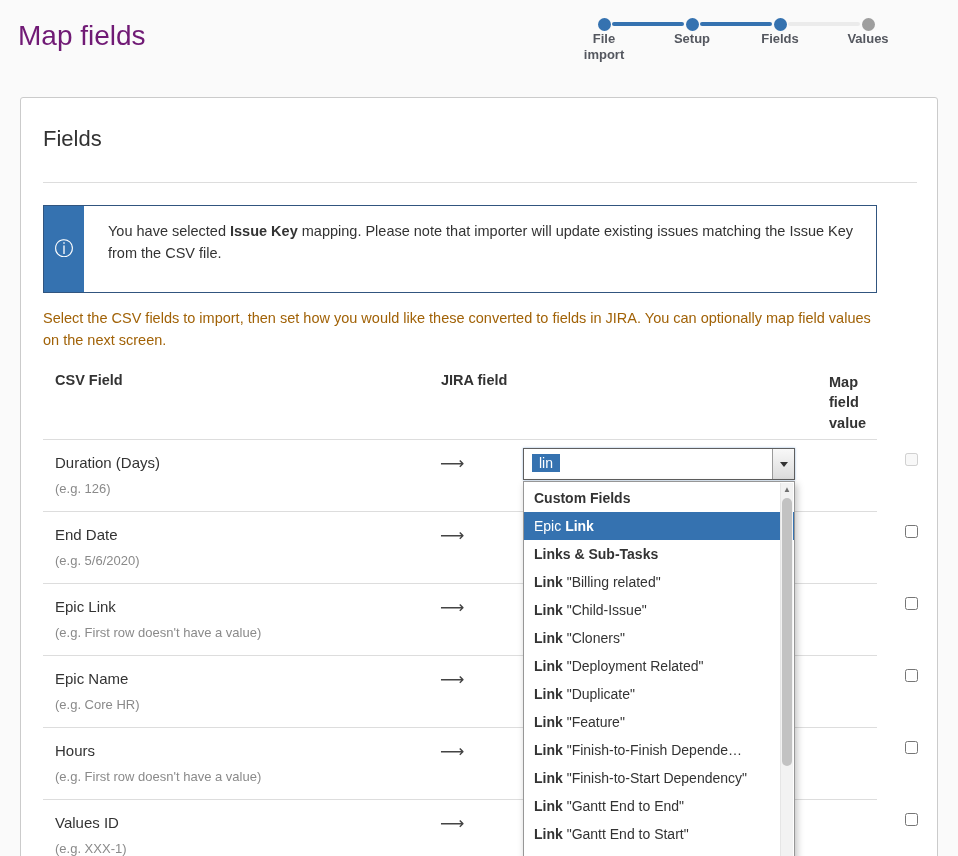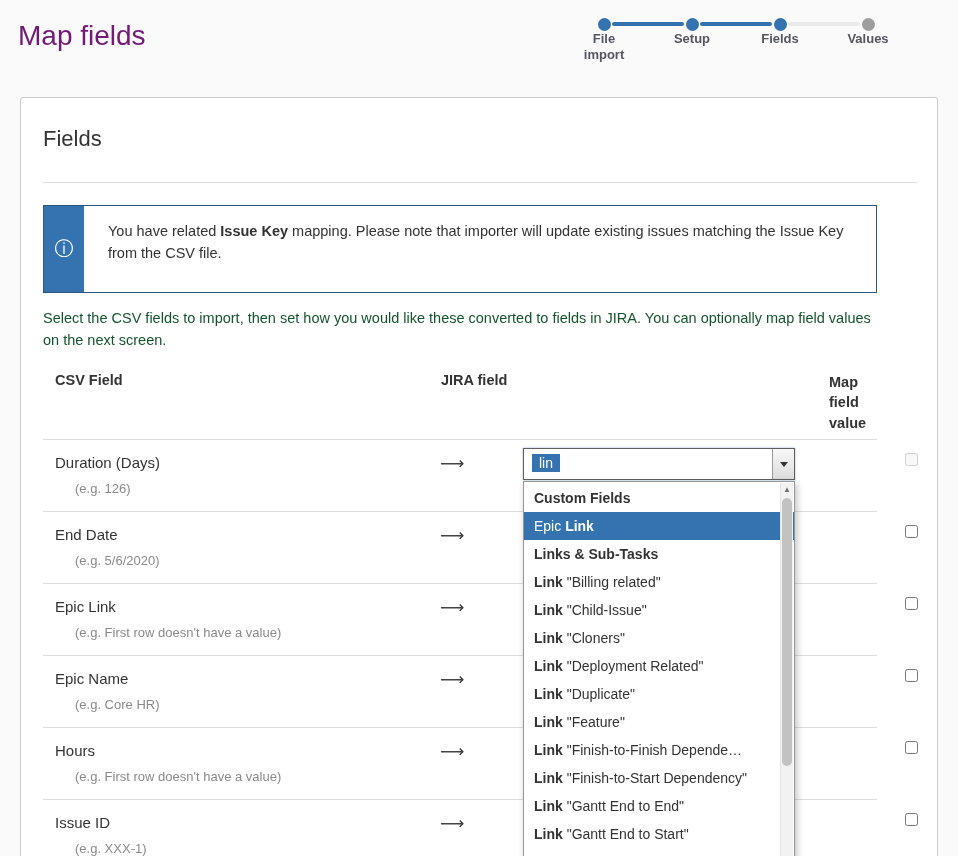--- a/index.html
+++ b/index.html
@@ -84,37 +84,37 @@
   }
   .info-strip {
     flex: 0 0 40px;
     background: var(--accent, #3572b0);
     color: #fff;
     display: flex; align-items: center; justify-content: center;
     font-size: 19px;
   }
   .info-text { padding: 15px 20px 12px 24px; font-size: 14.5px; line-height: 1.5; color: #333; }
 
-  .desc { width: 834px; font-size: 14.5px; line-height: 1.55; margin-bottom: 6px; color: #14532d; }
+  .desc { width: 834px; font-size: 14.5px; line-height: 1.55; margin-bottom: 6px; color: #a16207; }
 
   
   .table { width: 834px; }
   .thead, .trow {
     display: grid;
     grid-template-columns: 356px 42px 300px 1fr 48px;
     border-bottom: 1px solid #ddd;
     align-items: start;
   }
   .thead { padding: 14px 0 6px 0; font-size: 14.5px; font-weight: bold; }
   .thead .th-csv { padding-left: 12px; }
   .thead .th-map { line-height: 1.4; }
   .trow { height: 72px; gap: 41px; }
   .cell-csv { padding: 14px 0 0 12px; }
   .fname { font-size: 15px; color: #333; }
-  .fex { font-size: 13px; color: #8a8a8a; margin-top: 10px; margin-left: 20px; }
+  .fex { font-size: 13px; color: #8a8a8a; margin-top: 10px; }
   .cell-arrow { padding-top: 13px; font-size: 17px; color: #444; }
   .cell-jira { position: relative; padding-top: 8px; }
   .cell-map { padding-top: 13px; }
   .cell-map input { width: 13px; height: 13px; }
 
   
   .combobox {
     width: 272px; height: 32px;
     border: 1px solid #5f5f5f;
     background: #fff;
@@ -209,21 +209,21 @@
 </header>
 
 <section class="card">
   <h2 class="panel-title">Fields</h2>
   <hr class="rule">
 
   <div class="info-box">
     <div class="info-strip">
       <span>ⓘ</span>
     </div>
-    <p class="info-text"><span>You have related </span><b>Issue Key</b><span> mapping. Please note that importer will update existing issues matching the Issue Key from the CSV file.</span></p>
+    <p class="info-text"><span>You have selected </span><b>Issue Key</b><span> mapping. Please note that importer will update existing issues matching the Issue Key from the CSV file.</span></p>
   </div>
 
   <p class="desc">Select the CSV fields to import, then set how you would like these converted to fields in JIRA. You can optionally map field values on the next screen.</p>
 
   <div class="table">
     <div class="thead">
       <div class="th-csv">CSV Field</div>
       <div></div>
       <div class="th-jira">JIRA field</div>
       <div></div>
@@ -307,21 +307,21 @@
         <div class="fex">(e.g. First row doesn't have a value)</div>
       </div>
       <div class="cell-arrow">⟶</div>
       <div class="cell-jira"></div>
       <div></div>
       <div class="cell-map"><input type="checkbox" style=""></div>
     </div>
 
     <div class="trow">
       <div class="cell-csv">
-        <div class="fname">Issue ID</div>
+        <div class="fname">Values ID</div>
         <div class="fex">(e.g. XXX-1)</div>
       </div>
       <div class="cell-arrow">⟶</div>
       <div class="cell-jira"></div>
       <div></div>
       <div class="cell-map"><input type="checkbox" style=""></div>
     </div>
   </div>
 </section>
 

